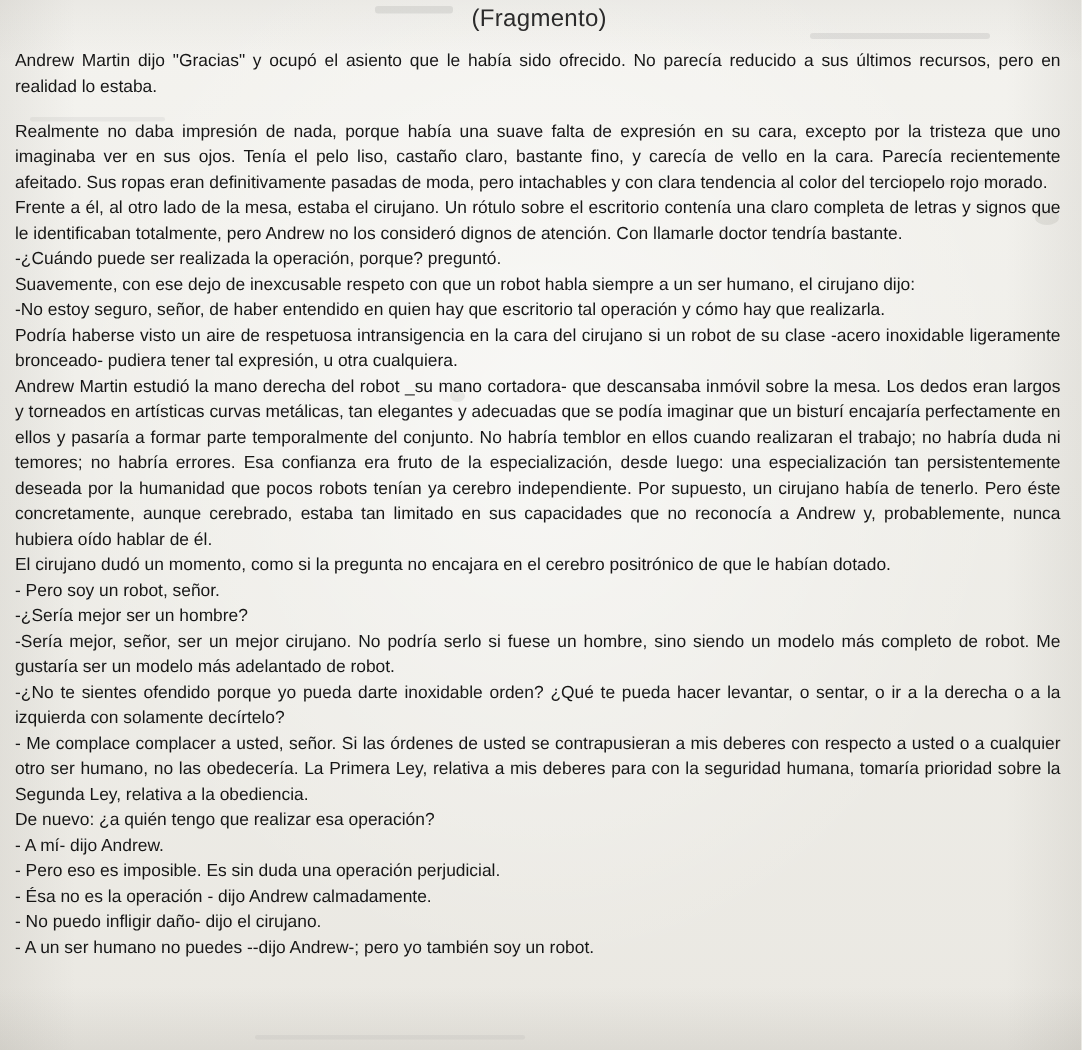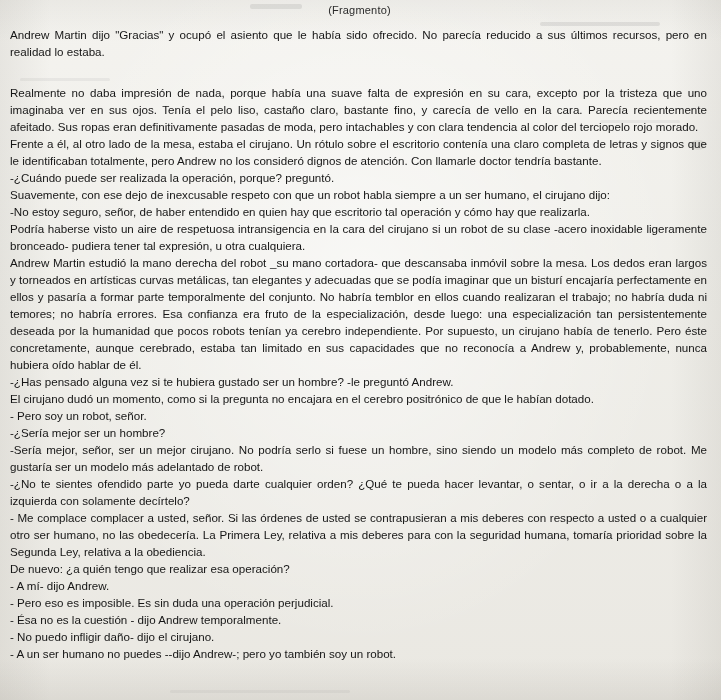--- a/index.html
+++ b/index.html
@@ -33,39 +33,39 @@
       linear-gradient(180deg, rgba(120,115,105,0.08) 0%, rgba(120,115,105,0.00) 6%,
                       rgba(120,115,105,0.00) 94%, rgba(120,115,105,0.12) 100%);
     pointer-events: none;
   }
   .page {
     position: relative;
     padding: 0 10px 0 8px;
   }
   .fragment-header {
     text-align: center;
-    font-size: 11px;
+    font-size: 16px;
     color: #2b2b2b;
     padding-top: 4px;
     padding-bottom: 10px;
     letter-spacing: 0.2px;
   }
   .body-text {
     font-size: 11.6px;
     line-height: 17.0px;
     color: #161616;
     text-align: left;
     padding: 0 4px 0 2px;
   }
   .para {
     margin: 0 0 0px 0;
     padding: 0;
   }
   .para.gap {
-    margin-top: 24px;
+    margin-top: 13px;
   }
   .para.justify {
     text-align: justify;
   }
   
   .artifact {
     position: absolute;
     pointer-events: none;
     opacity: 0.10;
     background: #3a3a3a;
@@ -110,29 +110,28 @@
 
   <div class="body-text">
     <p class="para justify">Andrew Martin dijo "Gracias" y ocupó el asiento que le había sido ofrecido. No parecía reducido a sus últimos recursos, pero en realidad lo estaba.</p>
     <p class="para justify gap">Realmente no daba impresión de nada, porque había una suave falta de expresión en su cara, excepto por la tristeza que uno imaginaba ver en sus ojos. Tenía el pelo liso, castaño claro, bastante fino, y carecía de vello en la cara. Parecía recientemente afeitado. Sus ropas eran definitivamente pasadas de moda, pero intachables y con clara tendencia al color del terciopelo rojo morado.</p>
     <p class="para justify">Frente a él, al otro lado de la mesa, estaba el cirujano. Un rótulo sobre el escritorio contenía una claro completa de letras y signos que le identificaban totalmente, pero Andrew no los consideró dignos de atención. Con llamarle doctor tendría bastante.</p>
     <p class="para">-¿Cuándo puede ser realizada la operación, porque? preguntó.</p>
     <p class="para">Suavemente, con ese dejo de inexcusable respeto con que un robot habla siempre a un ser humano, el cirujano dijo:</p>
     <p class="para">-No estoy seguro, señor, de haber entendido en quien hay que escritorio tal operación y cómo hay que realizarla.</p>
     <p class="para justify">Podría haberse visto un aire de respetuosa intransigencia en la cara del cirujano si un robot de su clase -acero inoxidable ligeramente bronceado- pudiera tener tal expresión, u otra cualquiera.</p>
     <p class="para justify">Andrew Martin estudió la mano derecha del robot _su mano cortadora- que descansaba inmóvil sobre la mesa. Los dedos eran largos y torneados en artísticas curvas metálicas, tan elegantes y adecuadas que se podía imaginar que un bisturí encajaría perfectamente en ellos y pasaría a formar parte temporalmente del conjunto. No habría temblor en ellos cuando realizaran el trabajo; no habría duda ni temores; no habría errores. Esa confianza era fruto de la especialización, desde luego: una especialización tan persistentemente deseada por la humanidad que pocos robots tenían ya cerebro independiente. Por supuesto, un cirujano había de tenerlo. Pero éste concretamente, aunque cerebrado, estaba tan limitado en sus capacidades que no reconocía a Andrew y, probablemente, nunca hubiera oído hablar de él.</p>
-    <p class="para">-¿Has pensado alguna vez si te hubiera gustado ser un hombre? -le preguntó Andrew.</p>
     <p class="para">El cirujano dudó un momento, como si la pregunta no encajara en el cerebro positrónico de que le habían dotado.</p>
     <p class="para">- Pero soy un robot, señor.</p>
     <p class="para">-¿Sería mejor ser un hombre?</p>
     <p class="para justify">-Sería mejor, señor, ser un mejor cirujano. No podría serlo si fuese un hombre, sino siendo un modelo más completo de robot. Me gustaría ser un modelo más adelantado de robot.</p>
-    <p class="para justify">-¿No te sientes ofendido parte yo pueda darte cualquier orden? ¿Qué te pueda hacer levantar, o sentar, o ir a la derecha o a la izquierda con solamente decírtelo?</p>
+    <p class="para justify">-¿No te sientes ofendido porque yo pueda darte inoxidable orden? ¿Qué te pueda hacer levantar, o sentar, o ir a la derecha o a la izquierda con solamente decírtelo?</p>
     <p class="para justify">- Me complace complacer a usted, señor. Si las órdenes de usted se contrapusieran a mis deberes con respecto a usted o a cualquier otro ser humano, no las obedecería. La Primera Ley, relativa a mis deberes para con la seguridad humana, tomaría prioridad sobre la Segunda Ley, relativa a la obediencia.</p>
     <p class="para">De nuevo: ¿a quién tengo que realizar esa operación?</p>
     <p class="para">- A mí- dijo Andrew.</p>
     <p class="para">- Pero eso es imposible. Es sin duda una operación perjudicial.</p>
-    <p class="para">- Ésa no es la cuestión - dijo Andrew temporalmente.</p>
+    <p class="para">- Ésa no es la operación - dijo Andrew calmadamente.</p>
     <p class="para">- No puedo infligir daño- dijo el cirujano.</p>
     <p class="para">- A un ser humano no puedes --dijo Andrew-; pero yo también soy un robot.</p>
   </div>
 
   <div class="corner-mark"></div>
 </div>
 
 </body></html>

